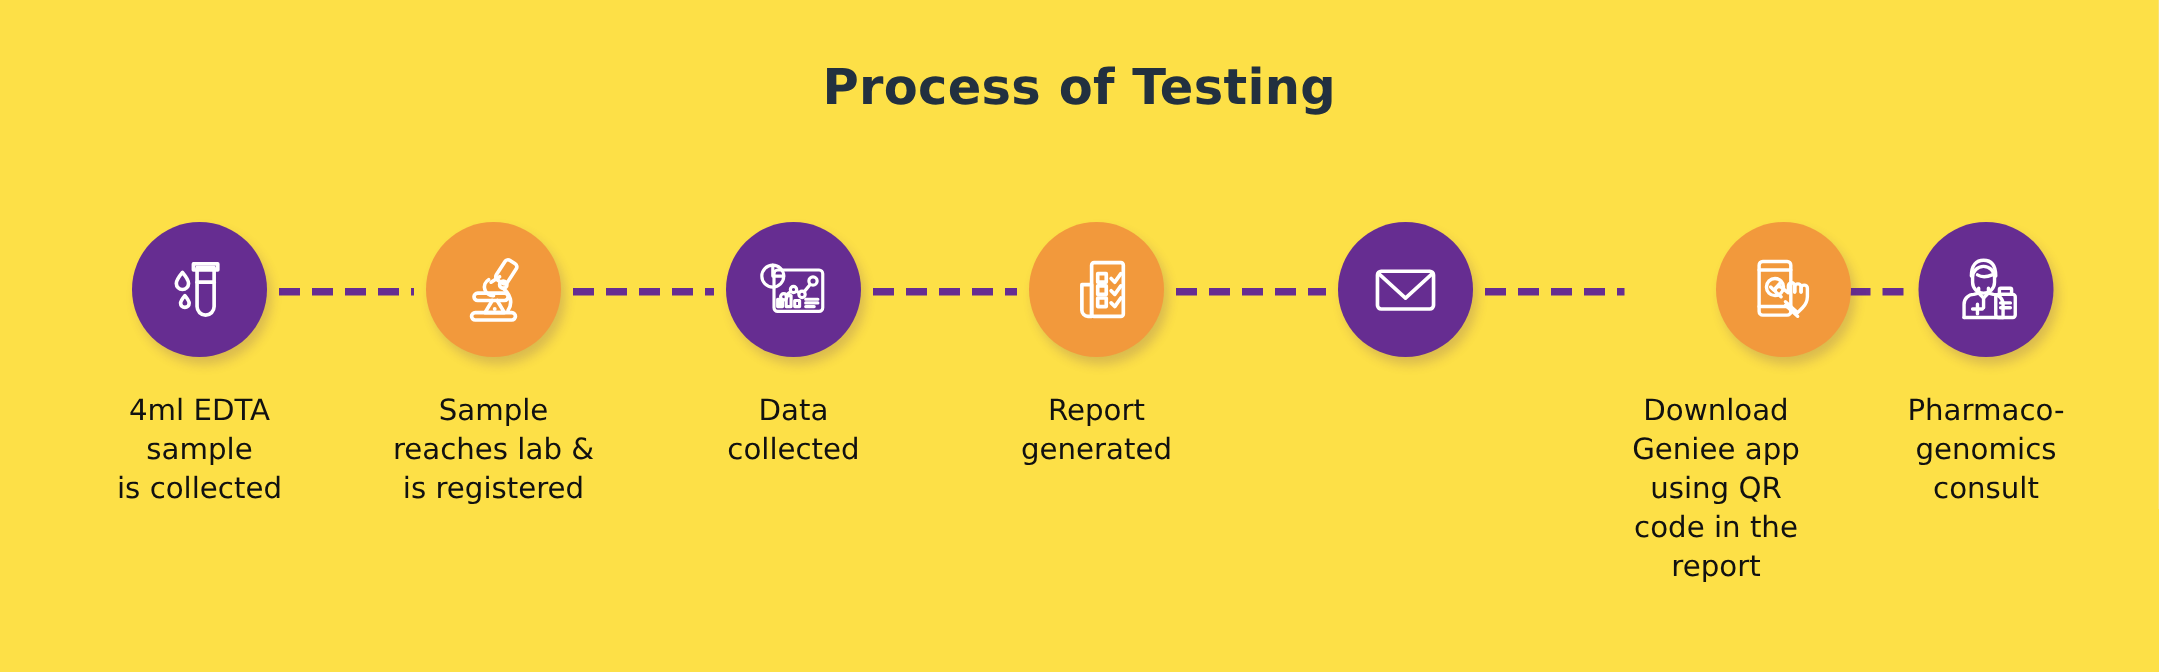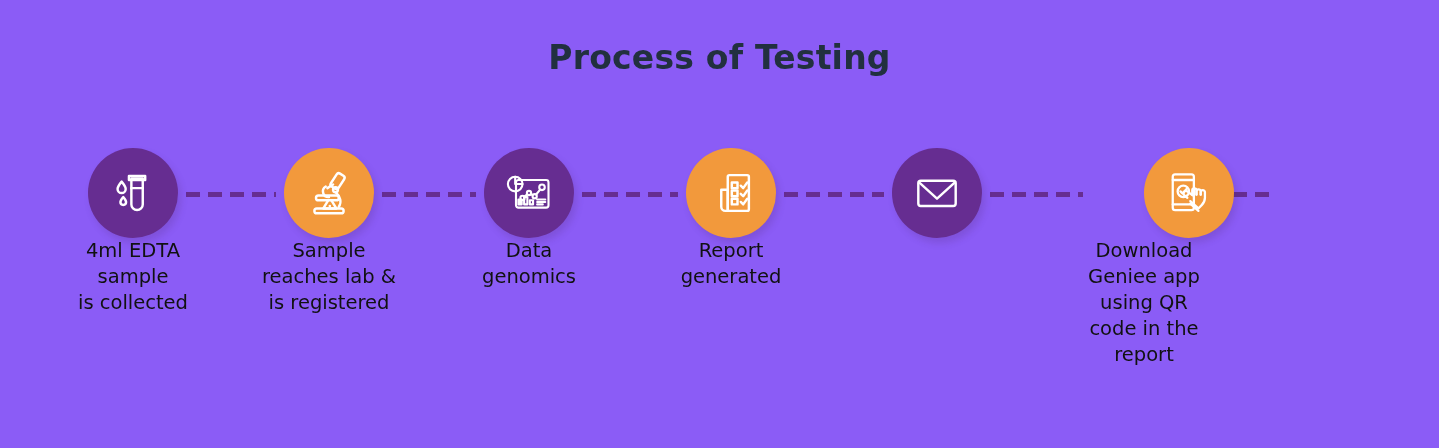--- a/index.html
+++ b/index.html
@@ -12,21 +12,21 @@
     height: 448px;
     background: #f2e6fb;
     font-family: "DejaVu Sans", "Liberation Sans", sans-serif;
     overflow: hidden;
     position: relative;
   }
   #infographic {
     position: relative;
     width: 1439px;
     height: 448px;
-    background: #8b5cf6;
+    background: #fde047;
   }
   #page-title {
     position: absolute;
     top: 38px;
     left: 0;
     width: 1439px;
     text-align: center;
     font-size: 33px;
     font-weight: bold;
     color: #22303f;
@@ -60,20 +60,21 @@
     flex: 0 0 auto;
   }
   .step-circle.purple { background: #662d91; }
   .step-circle.orange { background: #f2993c; }
   .step-circle svg {
     width: 52px;
     height: 52px;
     display: block;
   }
   .step-label {
+    margin-top: 23px;
     text-align: center;
     font-size: 19.5px;
     line-height: 1.33;
     color: #111111;
     width: 180px;
     white-space: pre-line;
   }
   .connector {
     position: absolute;
     top: 44px;
@@ -145,21 +146,21 @@
           <circle cx="39" cy="36" r="2.6" fill="#662d91"></circle>
           <circle cx="48" cy="25" r="3.4" fill="#662d91"></circle>
           <path d="M21 45 v-4"></path>
           <rect x="19" y="40" width="4" height="6"></rect>
           <rect x="26" y="37" width="4" height="9"></rect>
           <rect x="33" y="41" width="4" height="5"></rect>
           <path d="M42 40 h10 M42 43 h10 M42 46 h7"></path>
         </svg>
       </div>
       <div class="step-label">Data
-genomics</div>
+collected</div>
     </div>
 
     <div class="step" style="left:731px;">
       <div class="step-circle orange">
         <svg viewBox="0 0 64 64" fill="none" stroke="#ffffff" stroke-width="3" stroke-linecap="round" stroke-linejoin="round">
           <path d="M20 28 h8 v26 h-3 a5 5 0 0 1 -5 -5 z"></path>
           <rect x="28" y="10" width="26" height="44" rx="2"></rect>
           <rect x="33" y="19" width="7" height="7"></rect>
           <rect x="33" y="29" width="7" height="7"></rect>
           <rect x="33" y="39" width="7" height="7"></rect>
@@ -195,15 +196,35 @@
           <path d="M43.6 54 l-10 -9"></path>
         </svg>
       </div>
       <div class="step-label">Download
 Geniee app
 using QR
 code in the
 report</div>
     </div>
 
+    <div class="step" style="left:1324px;">
+      <div class="step-circle purple">
+        <svg viewBox="0 0 64 64" fill="none" stroke="#ffffff" stroke-width="2.8" stroke-linecap="round" stroke-linejoin="round">
+          <path d="M21 22 a9 9 0 0 1 18 0 v4 a9 9 0 0 1 -18 0 z"></path>
+          <path d="M20 21 c0 -9 4 -13 10 -13 c6 0 10 4 10 13"></path>
+          <path d="M25 20 q5 3 12 0"></path>
+          <path d="M26 31 v4 l4 4 l4 -4 v-4"></path>
+          <path d="M30 39 v8"></path>
+          <path d="M14 55 v-11 a8 8 0 0 1 8 -8 l4 -1 M46 55 v-11 a8 8 0 0 0 -8 -8 l-4 -1"></path>
+          <path d="M14 55 h32"></path>
+          <path d="M21 48 h8 M25 44 v8"></path>
+          <rect x="40" y="36" width="16" height="19" rx="2"></rect>
+          <rect x="43" y="31" width="10" height="5" rx="1"></rect>
+          <path d="M44 43 h8 M44 47 h8"></path>
+        </svg>
+      </div>
+      <div class="step-label">Pharmaco-
+genomics
+consult</div>
+    </div>
 
   </div>
 </div>
 
 </body></html>

